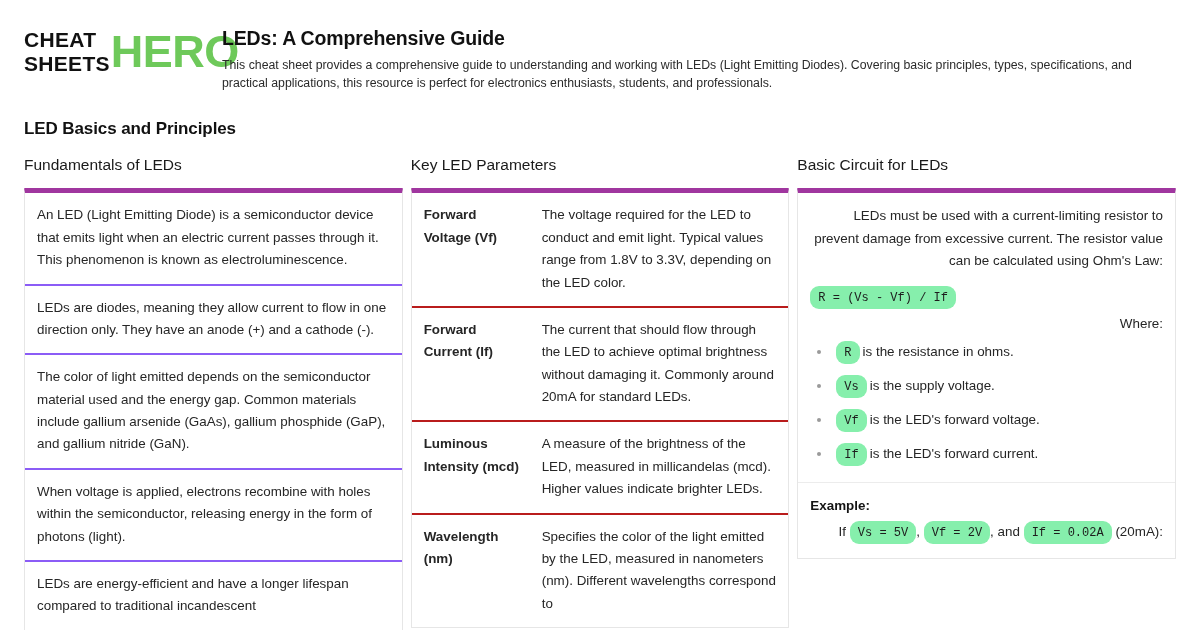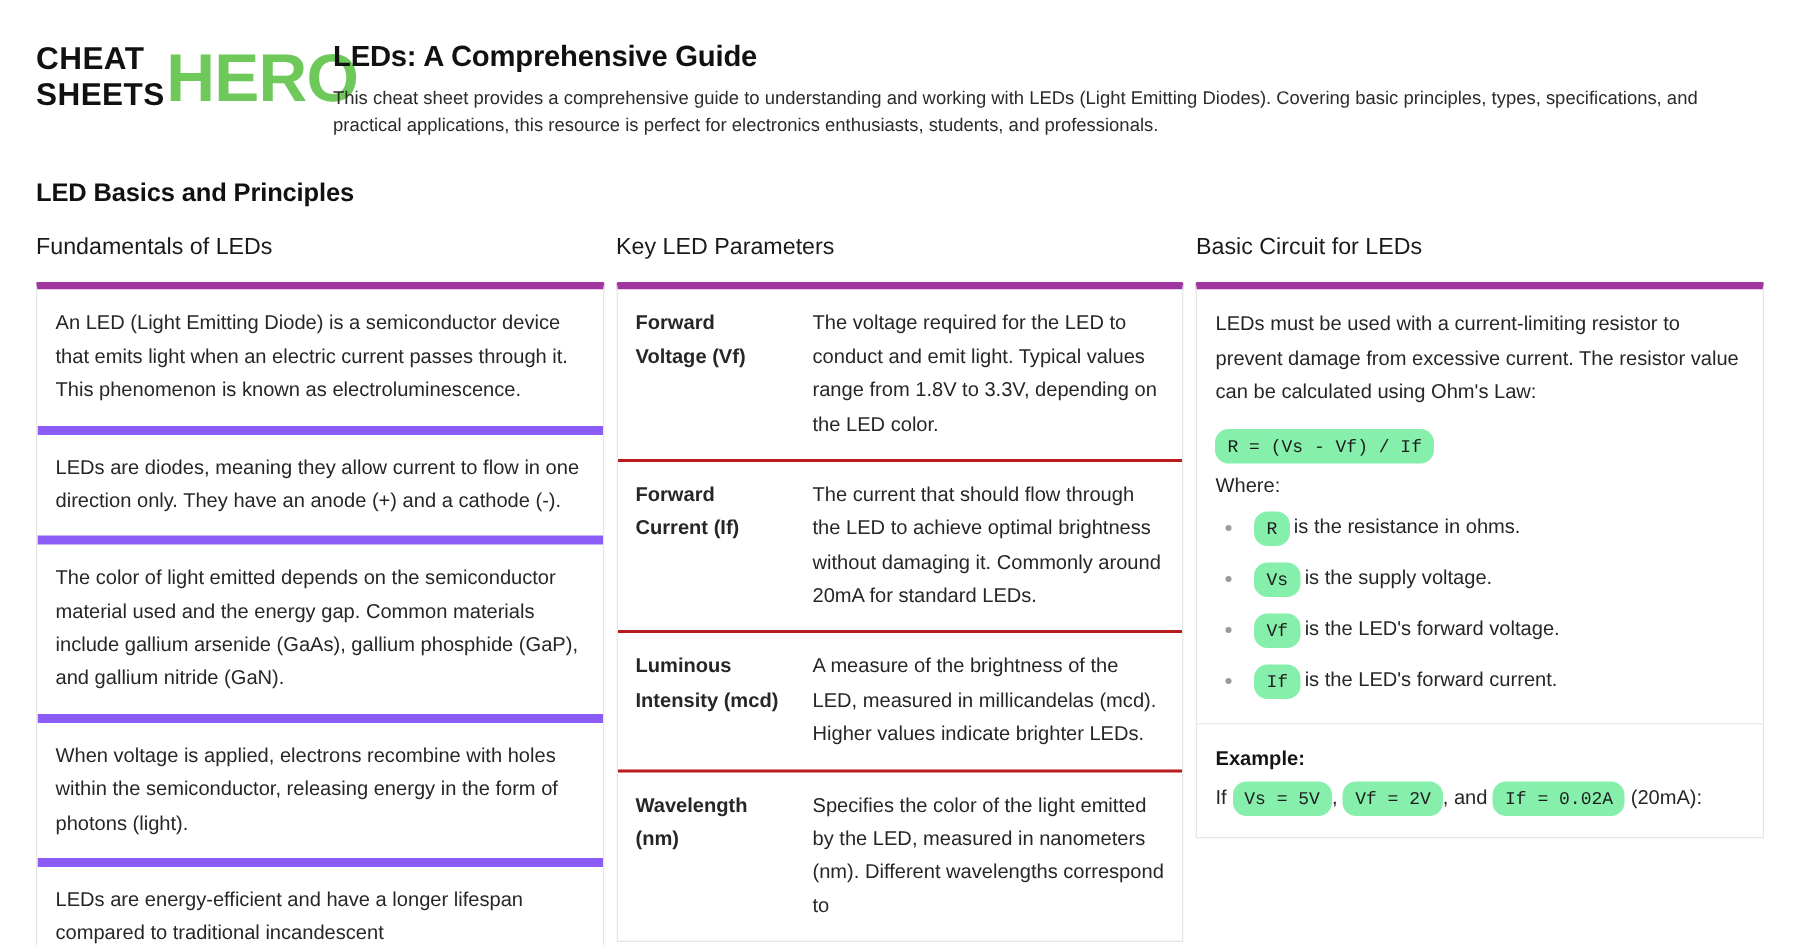--- a/index.html
+++ b/index.html
@@ -117,21 +117,21 @@
     border-radius: 1px;
     overflow: hidden;
   }
 
   
   .list-item {
     padding: 11px 12px 12px 12px;
     font-size: 13.4px;
     line-height: 1.67;
     color: #262626;
-    border-bottom: 6px solid #8b5cf6;
+    border-bottom: 2px solid #8b5cf6;
   }
   .list-item:last-child { border-bottom: none; }
 
   
   .param-table { width: 100%; border-collapse: collapse; }
   .param-table tr { border-bottom: 2px solid #b91c1c; }
   .param-table tr:last-child { border-bottom: none; }
   .param-table td {
     vertical-align: top;
     padding: 11px 10px 12px 12px;
@@ -148,21 +148,21 @@
 
   
   .prose-block {
     padding: 12px 12px 14px 12px;
     font-size: 13.4px;
     line-height: 1.67;
     color: #262626;
     border-bottom: 1px solid #ececec;
   }
   .prose-block:last-child { border-bottom: none; }
-  .prose-block p { margin: 0; }
+  .prose-block p { margin: 0; text-align: right; }
 
   .code {
     font-family: "Liberation Mono", "DejaVu Sans Mono", monospace;
     font-size: 12px;
     background: #86efac;
     border-radius: 9px;
     padding: 2.5px 8px;
     color: #1d1d1d;
     white-space: pre;
     display: inline-block;

